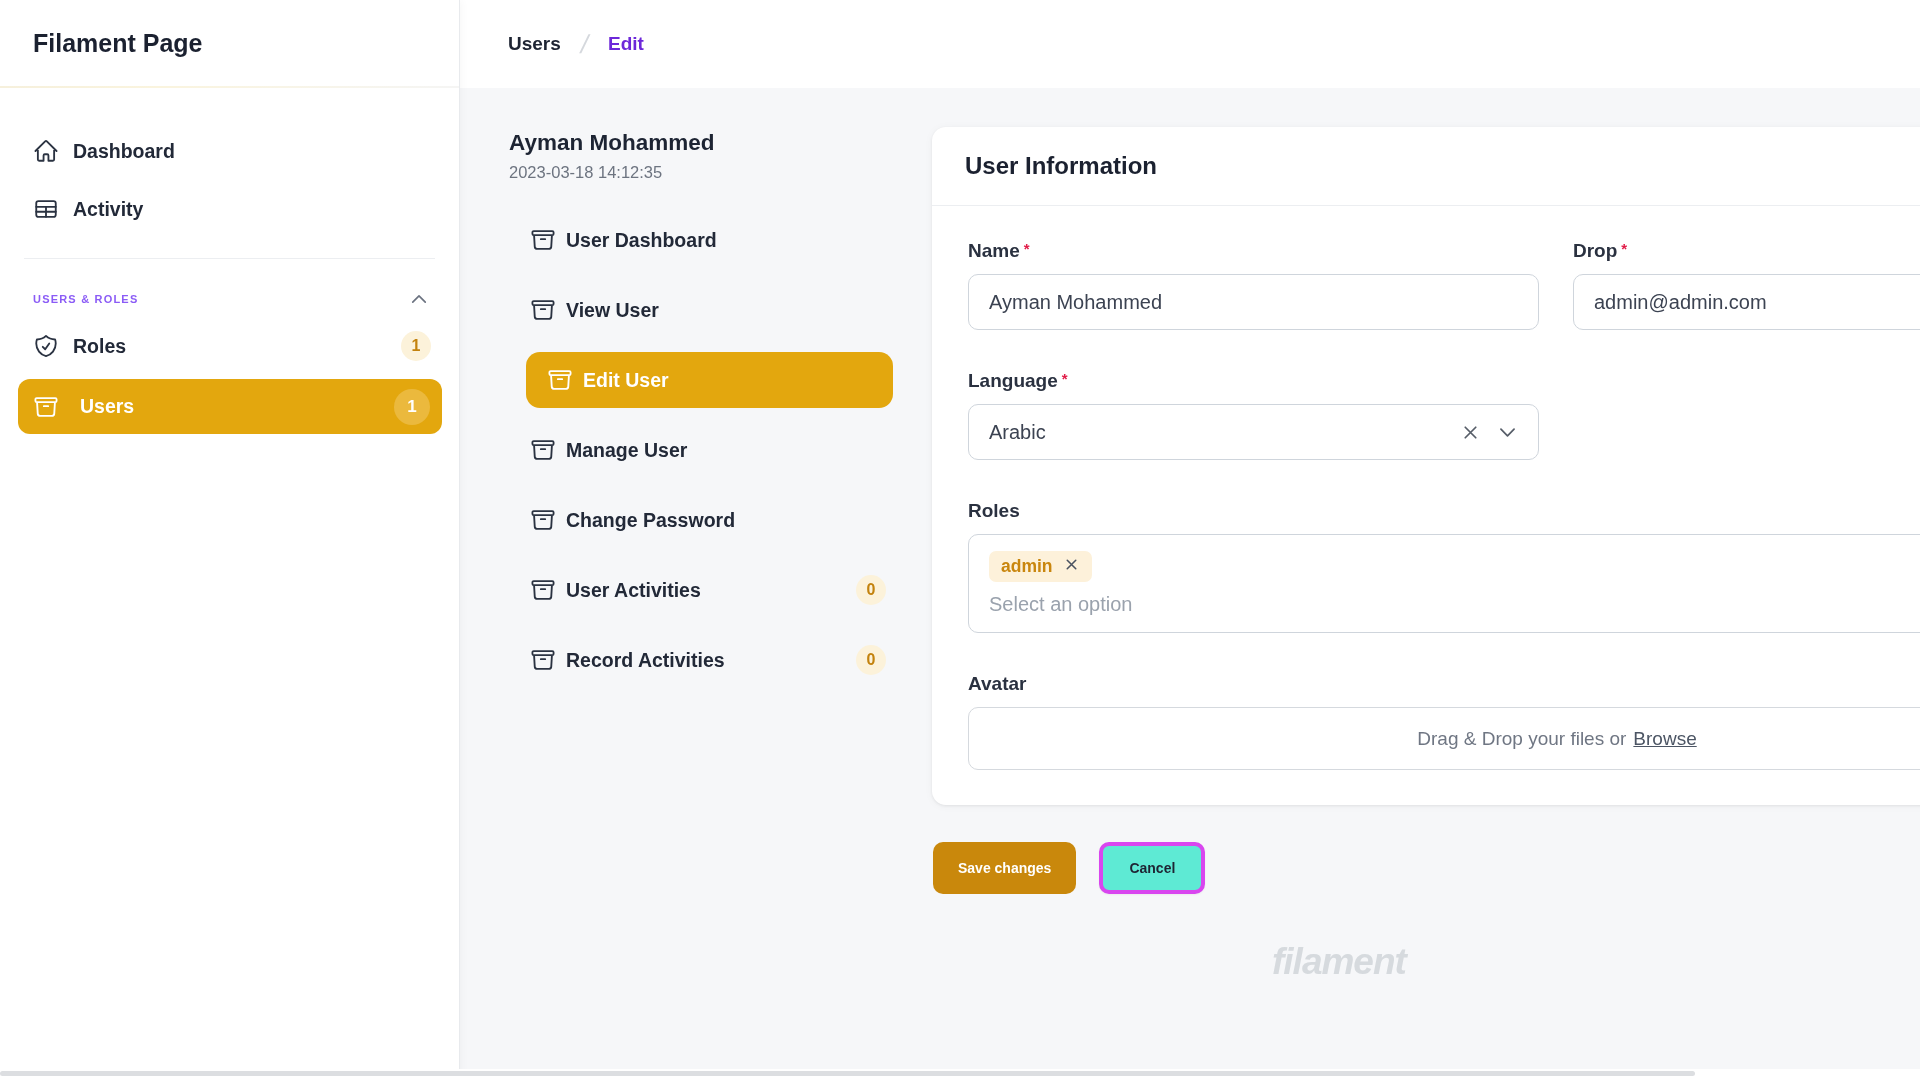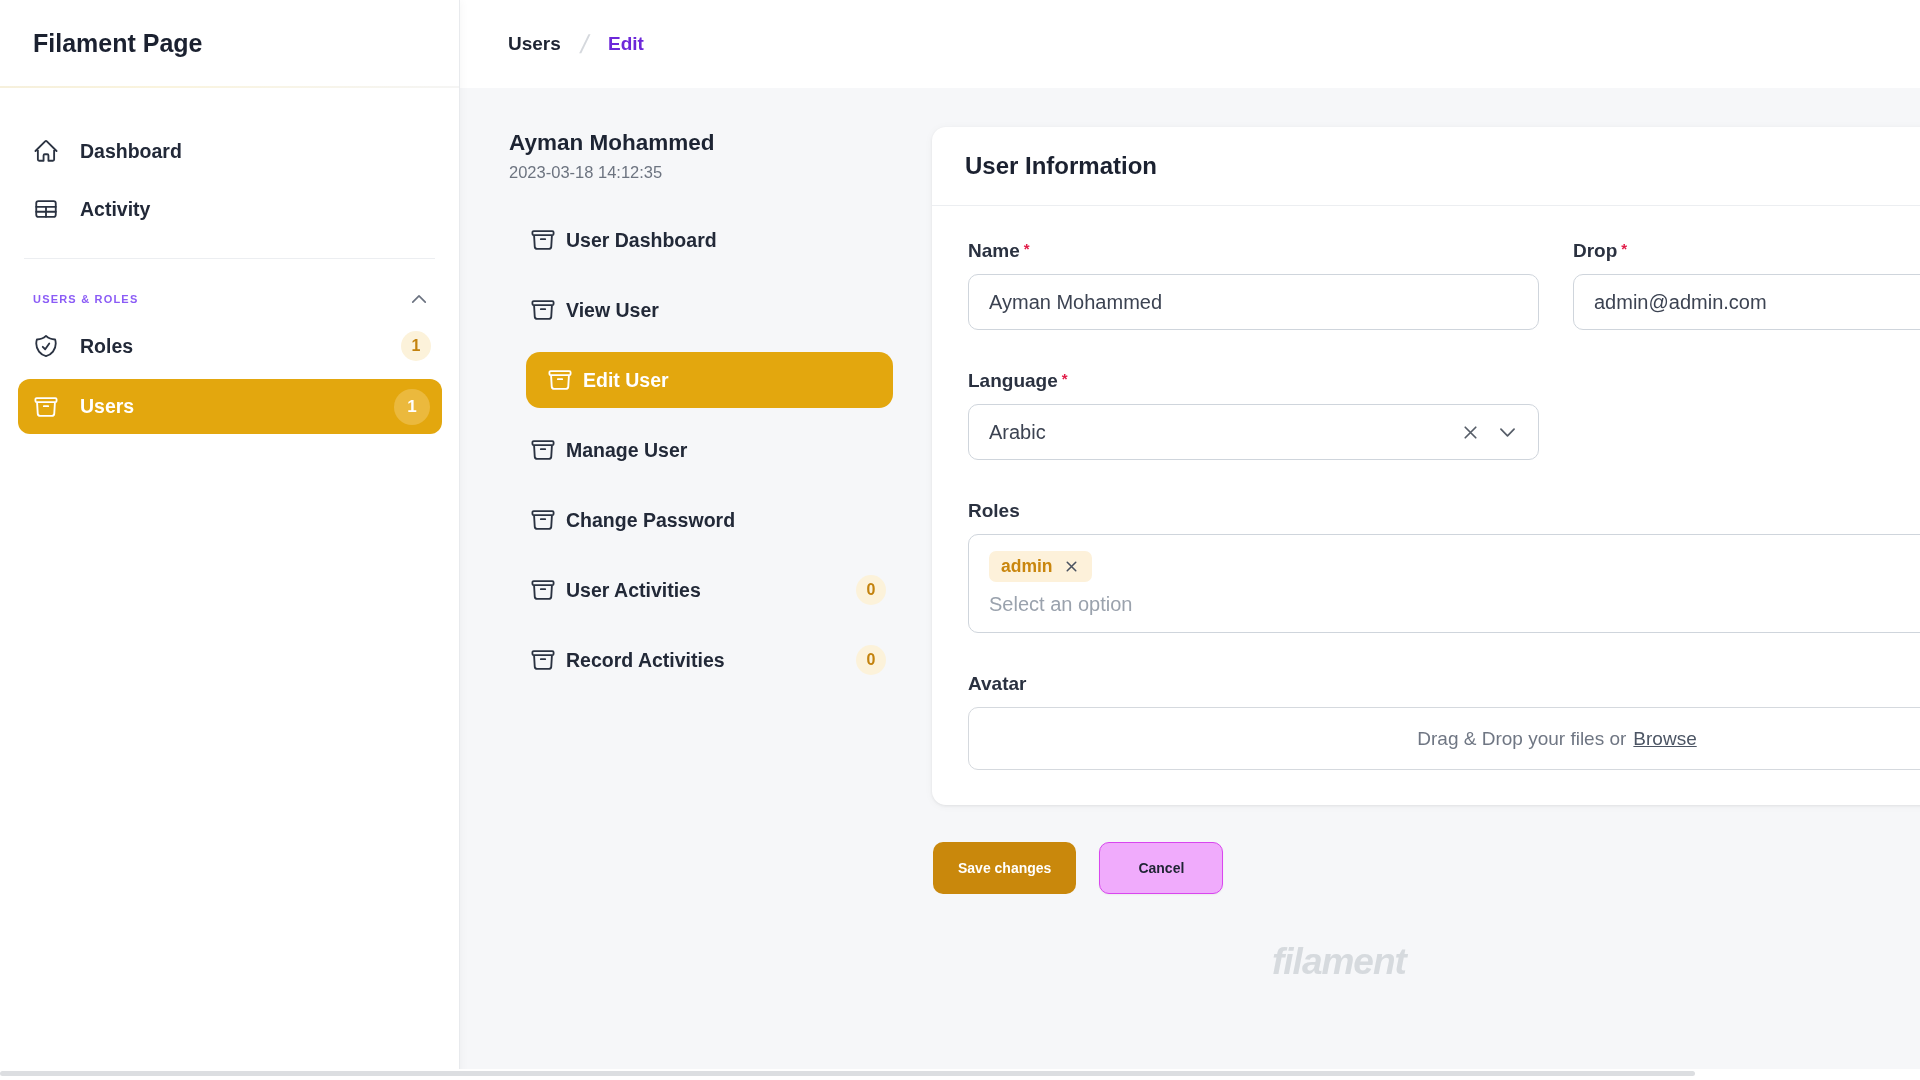--- a/index.html
+++ b/index.html
@@ -16,21 +16,21 @@
   .bc-root { color:#1e2433; font-weight:700; cursor:pointer; }
   .bc-sep  { color:#d5d8dd; font-size:26px; font-weight:400; transform:skewX(-12deg); }
   .bc-leaf { color:#6d28d9; font-weight:600; }
 
   
   .sidebar { position:absolute; left:0; top:0; width:460px; height:1080px; background:#ffffff;
              border-right:1px solid #e8eaed; box-shadow:2px 0 8px rgba(0,0,0,0.03); }
   .brand { height:86px; display:flex; align-items:center; padding-left:33px; font-size:25px; font-weight:700; color:#1b2130; }
   .brand-divider { height:2px; background:linear-gradient(to right,#f6f0dc 0%,#faf4de 35%,#f5f5f4 100%); }
   .nav { padding-top:34px; }
-  .nav-row { height:58px; display:flex; align-items:center; gap:21px; padding:0 28px 0 33px;
+  .nav-row { height:58px; display:flex; align-items:center; gap:14px; padding:0 28px 0 33px;
              font-size:19.5px; font-weight:600; color:#222938; cursor:pointer; }
   .icon24 { width:26px; height:26px; flex:0 0 auto; }
   .icon24 svg { width:100%; height:100%; stroke:#2b3342; fill:none; stroke-width:1.7; stroke-linecap:round; stroke-linejoin:round; }
   .nav-divider { height:1px; background:#eceef1; margin:20px 24px 0 24px; }
   .group-header { display:flex; align-items:center; padding:30px 30px 8px 33px; cursor:pointer; }
   .group-label { font-size:11px; font-weight:700; letter-spacing:1.2px; color:#8b5cf6;text-align:right; }
   .chev { width:20px; height:20px; margin-left:auto; }
   .chev svg { width:100%; height:100%; stroke:#6b7280; fill:none; stroke-width:2; stroke-linecap:round; stroke-linejoin:round; }
   .badge { min-width:30px; height:30px; padding:0 8px; margin-left:auto; border-radius:999px;
            background:#fcf2da; color:#c3820d; font-size:16px; font-weight:700;
@@ -64,35 +64,35 @@
   .field { margin-bottom:40px; }
   .field-label { display:block; font-size:19px; font-weight:600; color:#2a3140; margin-bottom:12px; }
   .req { color:#e11d48; font-size:15px; vertical-align:top; margin-left:4px; }
   .input { height:56px; border:1px solid #cfd5dc; border-radius:10px; background:#fff;
            display:flex; align-items:center; padding:0 20px; font-size:20px; color:#3c4352; }
   .select { justify-content:space-between; cursor:pointer; }
   .select-icons { display:flex; align-items:center; gap:16px; }
   .icon18 { width:21px; height:21px; cursor:pointer; }
   .icon18 svg { width:100%; height:100%; stroke:#565d68; fill:none; stroke-width:2; stroke-linecap:round; stroke-linejoin:round; }
   .roles-box { border:1px solid #cfd5dc; border-radius:10px; padding:16px 20px 16px; background:#fff; }
-  .tag { display:inline-flex; align-items:center; gap:10px; background:#fdf1da; border-radius:7px;
+  .tag { display:inline-flex; gap:10px; background:#fdf1da; border-radius:7px;
          padding:5px 12px; font-size:17.5px; font-weight:700; color:#c9860e; }
   .tag .icon18 { width:17px; height:17px; }
   .tag .icon18 svg { stroke:#4a5260; stroke-width:2.2; }
   .roles-placeholder { margin-top:11px; font-size:20px; color:#9aa2ad; }
   .dropzone { height:63px; border:1px solid #d5d9de; border-radius:10px; background:#fff;
               display:flex; align-items:center; justify-content:center; gap:7px;
               font-size:19px; color:#6f7683; cursor:pointer; }
   .browse { color:#4c5564; text-decoration:underline; cursor:pointer; }
 
   
   .actions { position:absolute; left:933px; top:842px; display:flex; gap:23px; }
   .btn { height:52px; display:flex; align-items:center; border-radius:10px; font-size:14px; font-weight:700; cursor:pointer; border:none; }
   .btn-primary { padding:0 25px; background:#c9880c; color:#ffffff; }
-  .btn-secondary { padding:0 38px; background:#f0abfc; color:#1e2433; border:1px solid #d946ef; box-shadow:0 1px 2px rgba(0,0,0,0.05); }
+  .btn-secondary { padding:0 26px; background:#5eead4; color:#1e2433; border:4px solid #d946ef; box-shadow:0 1px 2px rgba(0,0,0,0.05); }
 
   .watermark { position:absolute; left:1272px; top:941px; font-size:37px; font-weight:700; font-style:italic;
                color:#d6dade; letter-spacing:-1px; }
 
   
   .scroll-track { position:absolute; left:0; top:1069px; width:1920px; height:11px; background:#ffffff; }
   .scroll-thumb { position:absolute; left:0; top:1071px; width:1695px; height:5px; background:#dcdee1; border-radius:3px; }
 </style>
 </head>
 <body>

